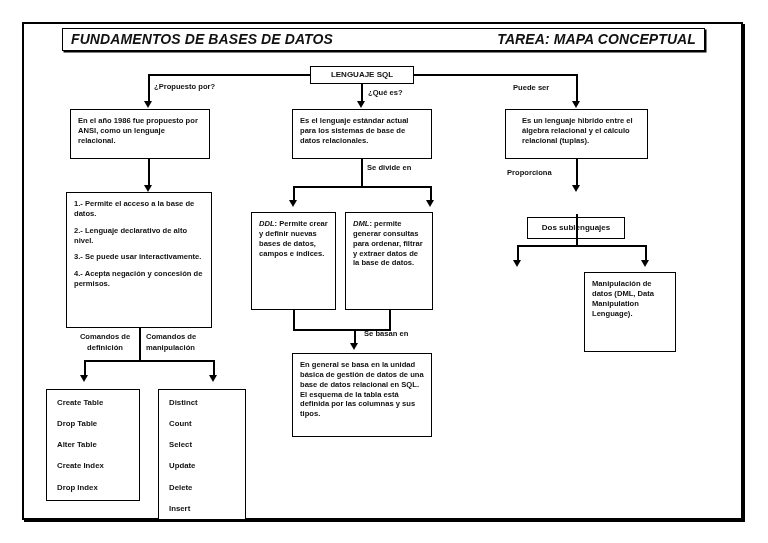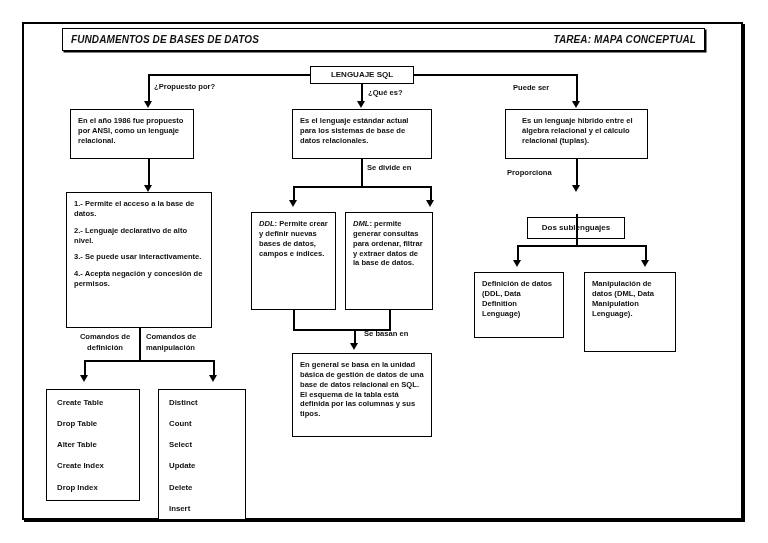--- a/index.html
+++ b/index.html
@@ -34,21 +34,21 @@
     line-height:1.30;
     color:#111;
   }
   
   #header-banner{
     left:62px; top:28px; width:643px; height:23px;
     border:1px solid #000;
     box-shadow:1.5px 1.5px 0 0 #000;
     font-style:italic;
     font-weight:bold;
-    font-size:10px;
+    font-size:14px;
     padding:0 8px;
     display:flex;
     align-items:center;
     justify-content:space-between;
     letter-spacing:.1px;
   }
   #header-banner span{white-space:nowrap;}
 
   
   .ln{position:absolute;background:#000;}
@@ -103,21 +103,21 @@
   <div class="lbl" style="left:154px;top:82px;">¿Propuesto por?</div>
 
   <div class="ln vl" style="left:361px;top:84px;height:20px;"></div>
   <div class="arrow" style="left:357px;top:101px;"></div>
   <div class="lbl" style="left:368px;top:88px;">¿Qué es?</div>
 
   <div class="ln vl" style="left:576px;top:74px;height:30px;"></div>
   <div class="arrow" style="left:572px;top:101px;"></div>
   <div class="lbl" style="left:513px;top:83px;">Puede ser</div>
 
-  <div class="box boxtext" style="left:70px;top:109px;width:124px;height:50px;">
+  <div class="box boxtext" style="left:70px;top:109px;width:140px;height:50px;">
     <p>En el año 1986 fue propuesto por ANSI, como un lenguaje relacional.</p>
   </div>
 
   <div class="ln vl" style="left:148px;top:159px;height:29px;"></div>
   <div class="arrow" style="left:144px;top:185px;"></div>
   <div class="lbl" style="left:154px;top:163px;margin-top:46px;">Características</div>
 
   <div class="box boxtext" style="left:66px;top:192px;width:146px;height:136px;">
     <p>1.- Permite el acceso a la base de datos.</p>
     <p>2.- Lenguaje declarativo de alto nivel.</p>
@@ -199,20 +199,17 @@
     <span>Dos sublenguajes</span>
   </div>
 
   <div class="ln vl" style="left:576px;top:214px;height:32px;"></div>
   <div class="ln hl" style="left:517px;top:245px;width:129px;"></div>
   <div class="ln vl" style="left:517px;top:245px;height:17px;"></div>
   <div class="ln vl" style="left:645px;top:245px;height:17px;"></div>
   <div class="arrow" style="left:513px;top:260px;"></div>
   <div class="arrow" style="left:641px;top:260px;"></div>
 
-  <div class="box boxtext" style="left:474px;top:272px;width:90px;height:66px;">
-    <p>Definición de datos (DDL, Data Definition Lenguage)</p>
-  </div>
 
   <div class="box boxtext" style="left:584px;top:272px;width:92px;height:80px;">
     <p>Manipulación de datos  (DML, Data Manipulation Lenguage).</p>
   </div>
 </div>
 
 </body></html>

